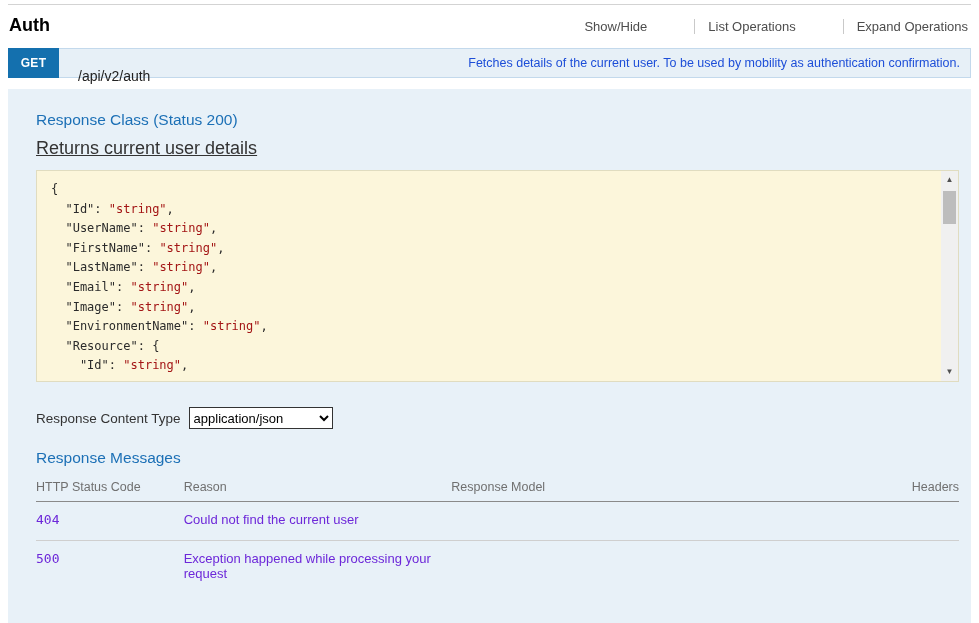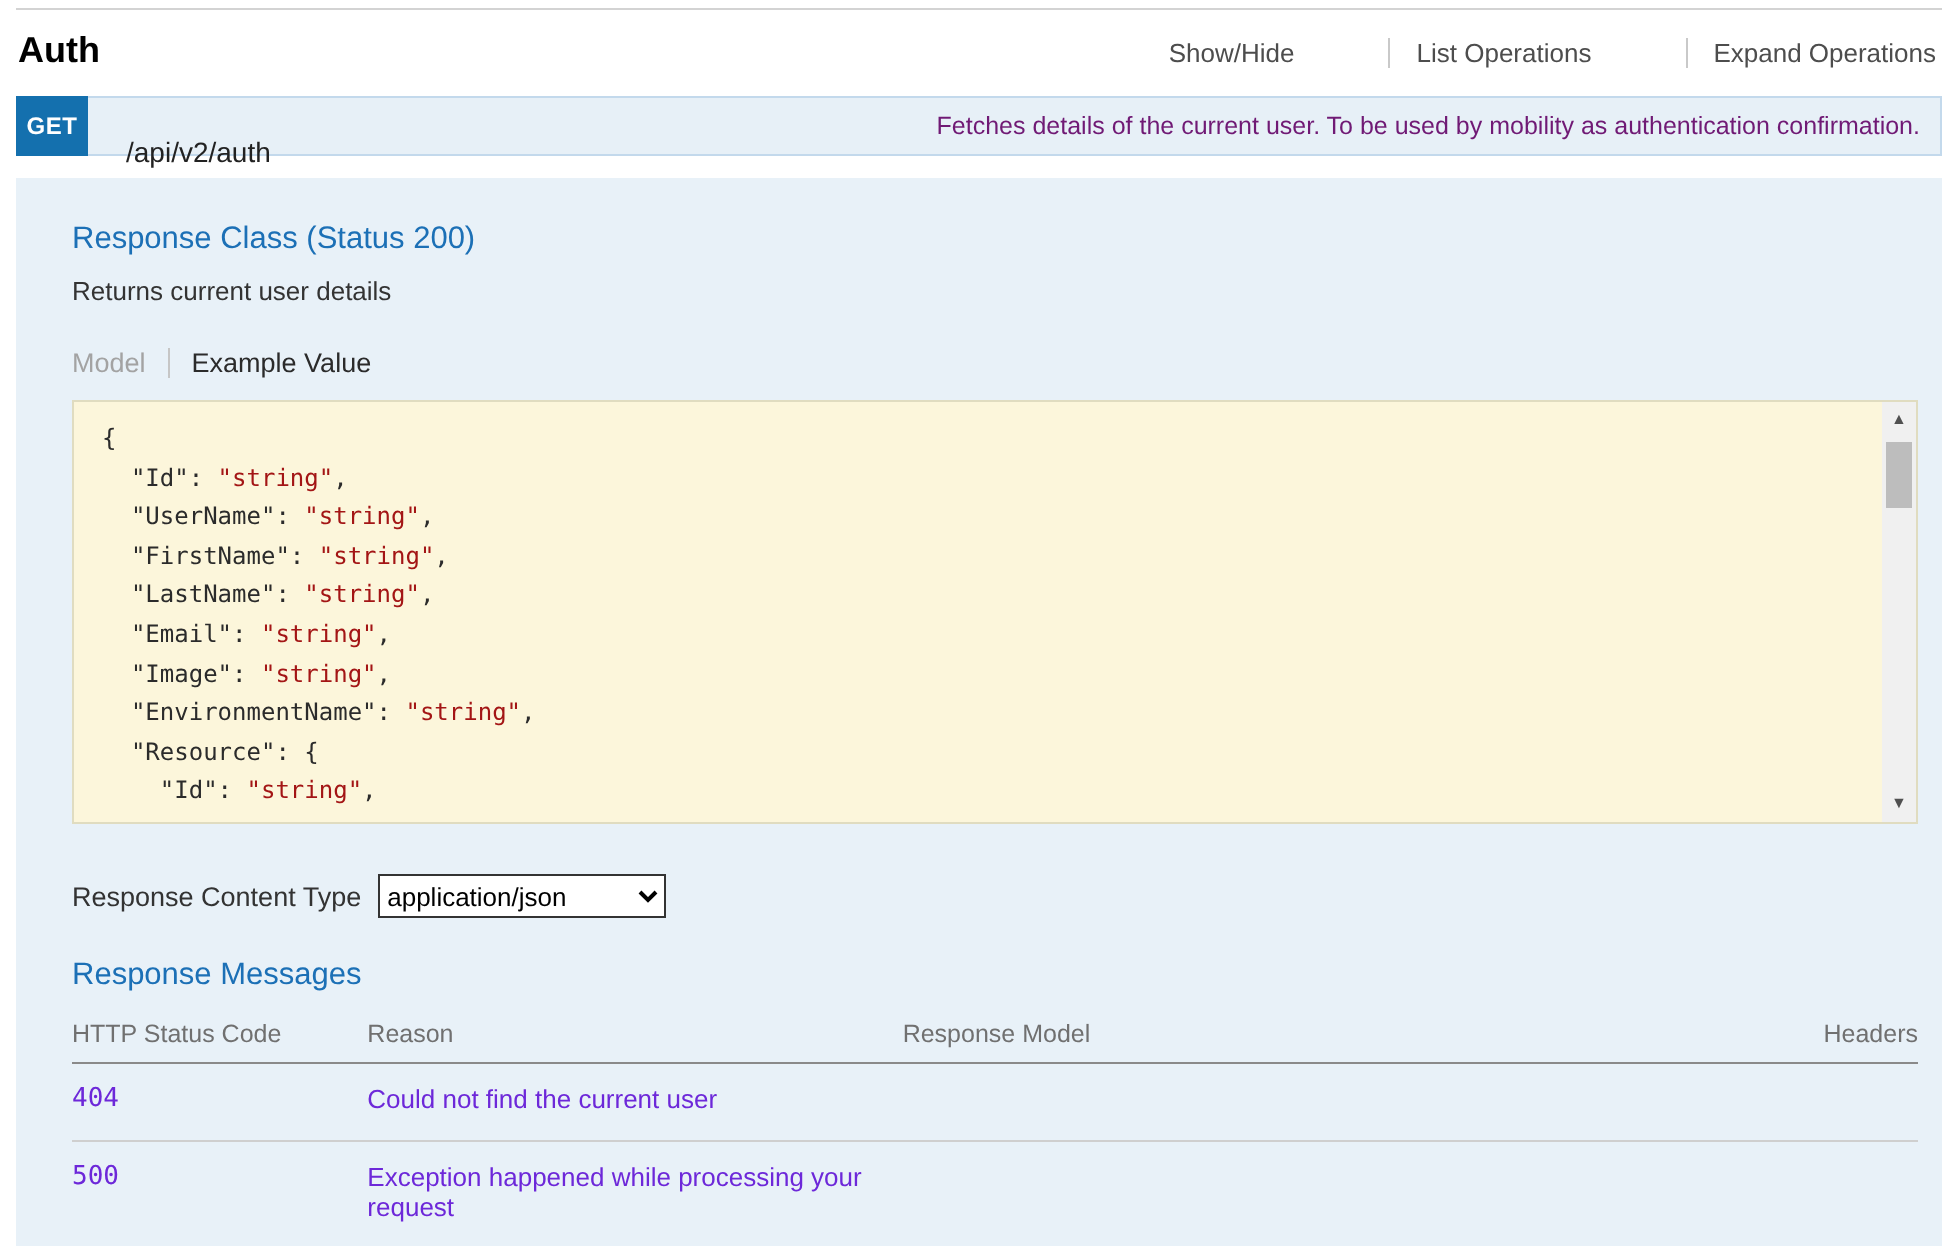--- a/index.html
+++ b/index.html
@@ -21,36 +21,36 @@
   .nav .nav-link { padding: 0 13px; cursor: pointer; white-space: nowrap; }
   .nav .nav-link.sep { border-left: 1px solid #c9c9c9; margin-left: 34px; }
   .nav .nav-link:last-child { padding-right: 2px; }
 
   .get-bar {
     margin: 0 8px; height: 30px;
     background: #e7f0f7; border: 1px solid #c3d9ec;
     display: flex; align-items: center;
   }
   .method-btn {
-    width: 36px; height: 30px; margin: -1px 0 -1px -1px;
+    width: 51px; height: 30px; margin: -1px 0 -1px -1px;
     background: #1470ae; color: #fff;
     font-size: 12px; font-weight: bold; letter-spacing: 0.3px;
     display: flex; align-items: center; justify-content: center;
     cursor: pointer; border: none;
   }
   .endpoint-path { margin-left: 19px; font-size: 14px; color: #222; cursor: pointer; margin-top: 25px; }
-  .endpoint-desc { margin-left: auto; margin-right: 10px; font-size: 12.5px; color: #701a75; }
+  .endpoint-desc { margin-left: auto; margin-right: 10px; font-size: 12.5px; color: #1d4ed8; }
 
   .panel {
     margin: 11px 8px; height: 542px;
     background: #e8f1f8;
     padding: 22px 12px 12px 28px;
   }
   .blue-heading { font-size: 15.5px; font-weight: normal; color: #1c70b6; margin: 0; }
-  .subtitle { font-size: 13px; color: #333; margin-top: 9px; }
+  .subtitle { font-size: 18px; color: #333; margin-top: 9px; text-decoration: underline; }
 
   .tabs { margin-top: 21px; font-size: 13.5px; display: flex; align-items: center; }
   .tab-inactive { color: #a3a3a3; padding-right: 11px; border-right: 1px solid #c6c6c6; cursor: default; }
   .tab-active { color: #2b2b2b; padding-left: 11px; cursor: pointer; }
 
   .code-wrap {
     margin-top: 11px; height: 212px;
     background: #fcf6db; border: 1px solid #e0dcc0;
     display: flex;
   }
@@ -108,24 +108,20 @@
   <button class="method-btn">GET</button>
   <span class="endpoint-path">/api/v2/auth</span>
   <span class="endpoint-desc">Fetches details of the current user. To be used by mobility as authentication confirmation.</span>
 </div>
 
 <div class="panel">
 
   <h2 class="blue-heading">Response Class (Status 200)</h2>
   <div class="subtitle">Returns current user details</div>
 
-  <div class="tabs">
-    <span class="tab-inactive">Model</span>
-    <span class="tab-active">Example Value</span>
-  </div>
 
   <div class="code-wrap">
     <div class="code-area">
         <div class="code-line">{</div>
         <div class="code-line">  "Id": <span class="str">"string"</span>,</div>
         <div class="code-line">  "UserName": <span class="str">"string"</span>,</div>
         <div class="code-line">  "FirstName": <span class="str">"string"</span>,</div>
         <div class="code-line">  "LastName": <span class="str">"string"</span>,</div>
         <div class="code-line">  "Email": <span class="str">"string"</span>,</div>
         <div class="code-line">  "Image": <span class="str">"string"</span>,</div>

